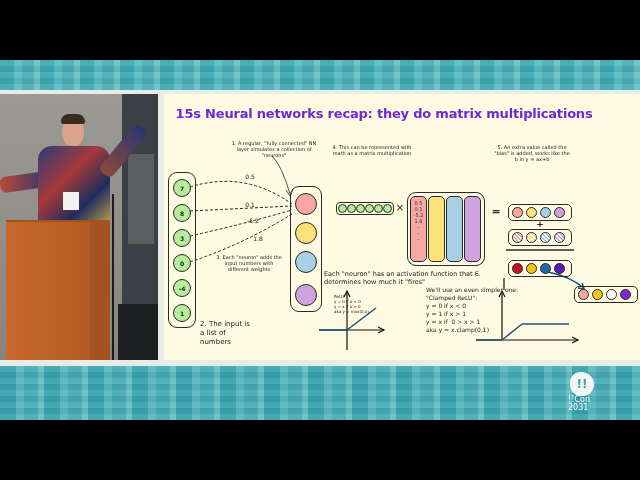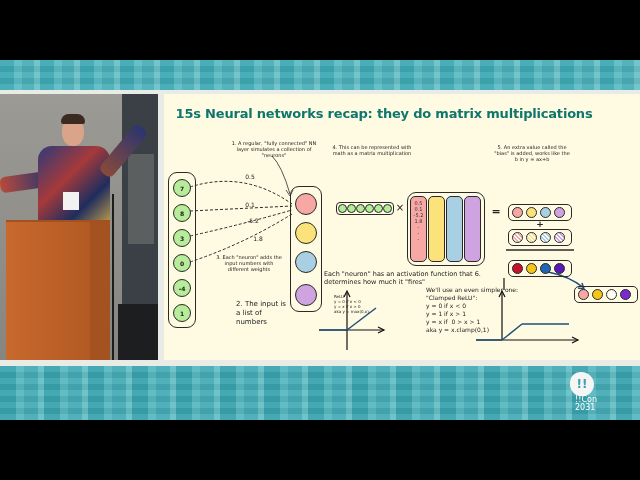--- a/index.html
+++ b/index.html
@@ -23,36 +23,36 @@
   .person-body { position: absolute; left: 38px; top: 52px; width: 72px; height: 80px; background: linear-gradient(135deg,#2e3a7a,#a53a3a 40%,#1f2d5e 70%,#c7a24a); border-radius: 14px 14px 4px 4px; }
   .arm-left { position: absolute; left: 0; top: 80px; width: 50px; height: 16px; background: linear-gradient(90deg,#b84a3a,#2a3570); border-radius: 6px; transform: rotate(-8deg); }
   .arm-right { position: absolute; left: 96px; top: 20px; width: 16px; height: 60px; background: linear-gradient(180deg,#2a3570,#8a4a3a); border-radius: 6px; transform: rotate(40deg); transform-origin: bottom; }
   .badge { position: absolute; left: 63px; top: 98px; width: 16px; height: 18px; background: #f2f2f2; }
   .podium { position: absolute; left: 6px; top: 126px; width: 104px; height: 140px; background: linear-gradient(90deg,#c8692e,#b35a24 80%,#9d4b1e); border-top: 2px solid #a45120; }
   .podium-side { position: absolute; left: 90px; top: 128px; width: 20px; height: 138px; background: #a4521f; }
   .mic-stand { position: absolute; left: 112px; top: 100px; width: 2px; height: 166px; background: #1c1c1c; }
   .speaker-box { position: absolute; left: 118px; top: 210px; width: 40px; height: 56px; background: #1d1e20; }
 
   .slide { position: absolute; left: 164px; top: 94px; width: 476px; height: 266px; background: #fefbe2; }
-  .slide-title { position: absolute; left: 0; top: 12px; width: 440px; text-align: center; font-family: "DejaVu Sans", sans-serif; font-weight: bold; font-size: 13px; color: #0f766e; letter-spacing: -0.2px; }
+  .slide-title { position: absolute; left: 0; top: 12px; width: 440px; text-align: center; font-family: "DejaVu Sans", sans-serif; font-weight: bold; font-size: 13px; color: #6d28d9; letter-spacing: -0.2px; }
   .note { position: absolute; font-family: "DejaVu Sans", sans-serif; font-size: 5px; line-height: 6px; color: #222; text-align: center; }
   .note-lg { position: absolute; font-family: "DejaVu Sans", sans-serif; font-size: 7px; line-height: 9px; color: #222; }
   .pill { position: absolute; border: 1.2px solid #2a2a2a; border-radius: 8px; }
   .node { position: absolute; width: 18px; height: 18px; border: 1.2px solid #2a2a2a; border-radius: 50%; background: #b7ec9a; font-size: 6px; font-weight: bold; color: #222; display: flex; align-items: center; justify-content: center; font-family: "DejaVu Sans", sans-serif; }
   .neuron { position: absolute; width: 22px; height: 22px; border: 1.2px solid #2a2a2a; border-radius: 50%; }
   .bar { position: absolute; width: 17px; height: 66px; border: 1.2px solid #2a2a2a; border-radius: 5px; }
   .dot { position: absolute; width: 11px; height: 11px; border: 1px solid #2a2a2a; border-radius: 50%; }
   .small-green { position: absolute; width: 9px; height: 9px; border: 1px solid #2a2a2a; border-radius: 50%; background: #b7ec9a; }
   .weight-col { position: absolute; font-size: 5px; line-height: 6px; color: #333; text-align: center; width: 17px; font-family: "DejaVu Sans", sans-serif; }
   svg { position: absolute; left: 0; top: 0; overflow: visible; }
   .caption-sub { position: absolute; left: 34px; top: 381px; font-family: "DejaVu Sans", sans-serif; font-size: 10px; color: #fff; text-shadow: 0 0 2px rgba(0,0,0,0.4); }
   .caption-name { position: absolute; left: 34px; top: 394px; font-family: "DejaVu Sans", sans-serif; font-size: 12px; font-weight: bold; color: #fff; text-shadow: 0 0 2px rgba(0,0,0,0.4); }
   .logo { position: absolute; left: 566px; top: 372px; width: 32px; height: 44px; }
   .logo-burst { position: absolute; left: 4px; top: 0; width: 24px; height: 24px; background: #f5f5f5; border-radius: 45% 55% 50% 50%; display: flex; align-items: center; justify-content: center; font-weight: bold; font-size: 12px; color: #3aa3ae; font-family: "DejaVu Sans", sans-serif; }
-  .logo-text { position: absolute; left: 9px; top: 24px; font-size: 8px; line-height: 8px; color: #fff; font-family: "DejaVu Sans", sans-serif; }
+  .logo-text { position: absolute; left: 2px; top: 24px; font-size: 8px; line-height: 8px; color: #fff; font-family: "DejaVu Sans", sans-serif; }
 </style>
 </head>
 <body>
 
 <div class="frame">
   <div class="banner-top"></div>
   <div class="stage"></div>
 
   <div class="video">
     <div class="wall"></div>
@@ -109,21 +109,21 @@
       <line x1="338" y1="246" x2="358" y2="230" stroke="#1f4f7a" stroke-width="1.5"></line>
       <line x1="358" y1="230" x2="405" y2="230" stroke="#1f4f7a" stroke-width="1.5"></line>
 
       <g stroke="#111" stroke-width="1.2" fill="none">
         <line x1="340" y1="196" x2="340" y2="184"></line>
       </g>
     </svg>
 
     <div class="note" style="left:66px;top:46px;width:88px;">1. A regular, "fully connected" NN layer simulates a collection of "neurons"</div>
     <div class="note" style="left:50px;top:160px;width:70px;">3. Each "neuron" adds the input numbers with different weights</div>
-    <div class="note-lg" style="left:36px;top:206px;width:52px;margin-left:36px;">2. The input is a list of numbers</div>
+    <div class="note-lg" style="left:36px;top:226px;width:52px;">2. The input is a list of numbers</div>
     <div class="note" style="left:168px;top:50px;width:80px;">4. This can be represented with math as a matrix multiplication</div>
     <div class="note" style="left:330px;top:50px;width:76px;">5. An extra value called the "bias" is added, works like the b in y = ax+b</div>
     <div class="note-lg" style="left:160px;top:176px;width:180px;font-size:6.5px;line-height:8px;">Each "neuron" has an activation function that 6. determines how much it "fires"</div>
     <div class="note" style="left:170px;top:200px;width:40px;text-align:left;font-size:4px;line-height:5px;white-space:pre;">ReLU
 y = 0 if x &lt; 0
 y = x if x &gt; 0
 aka y = max(0,x)</div>
     <div class="note-lg" style="left:262px;top:192px;width:110px;font-size:6px;line-height:8px;white-space:pre;">We'll use an even simpler one:
 "Clamped ReLU":
 y = 0 if x &lt; 0

